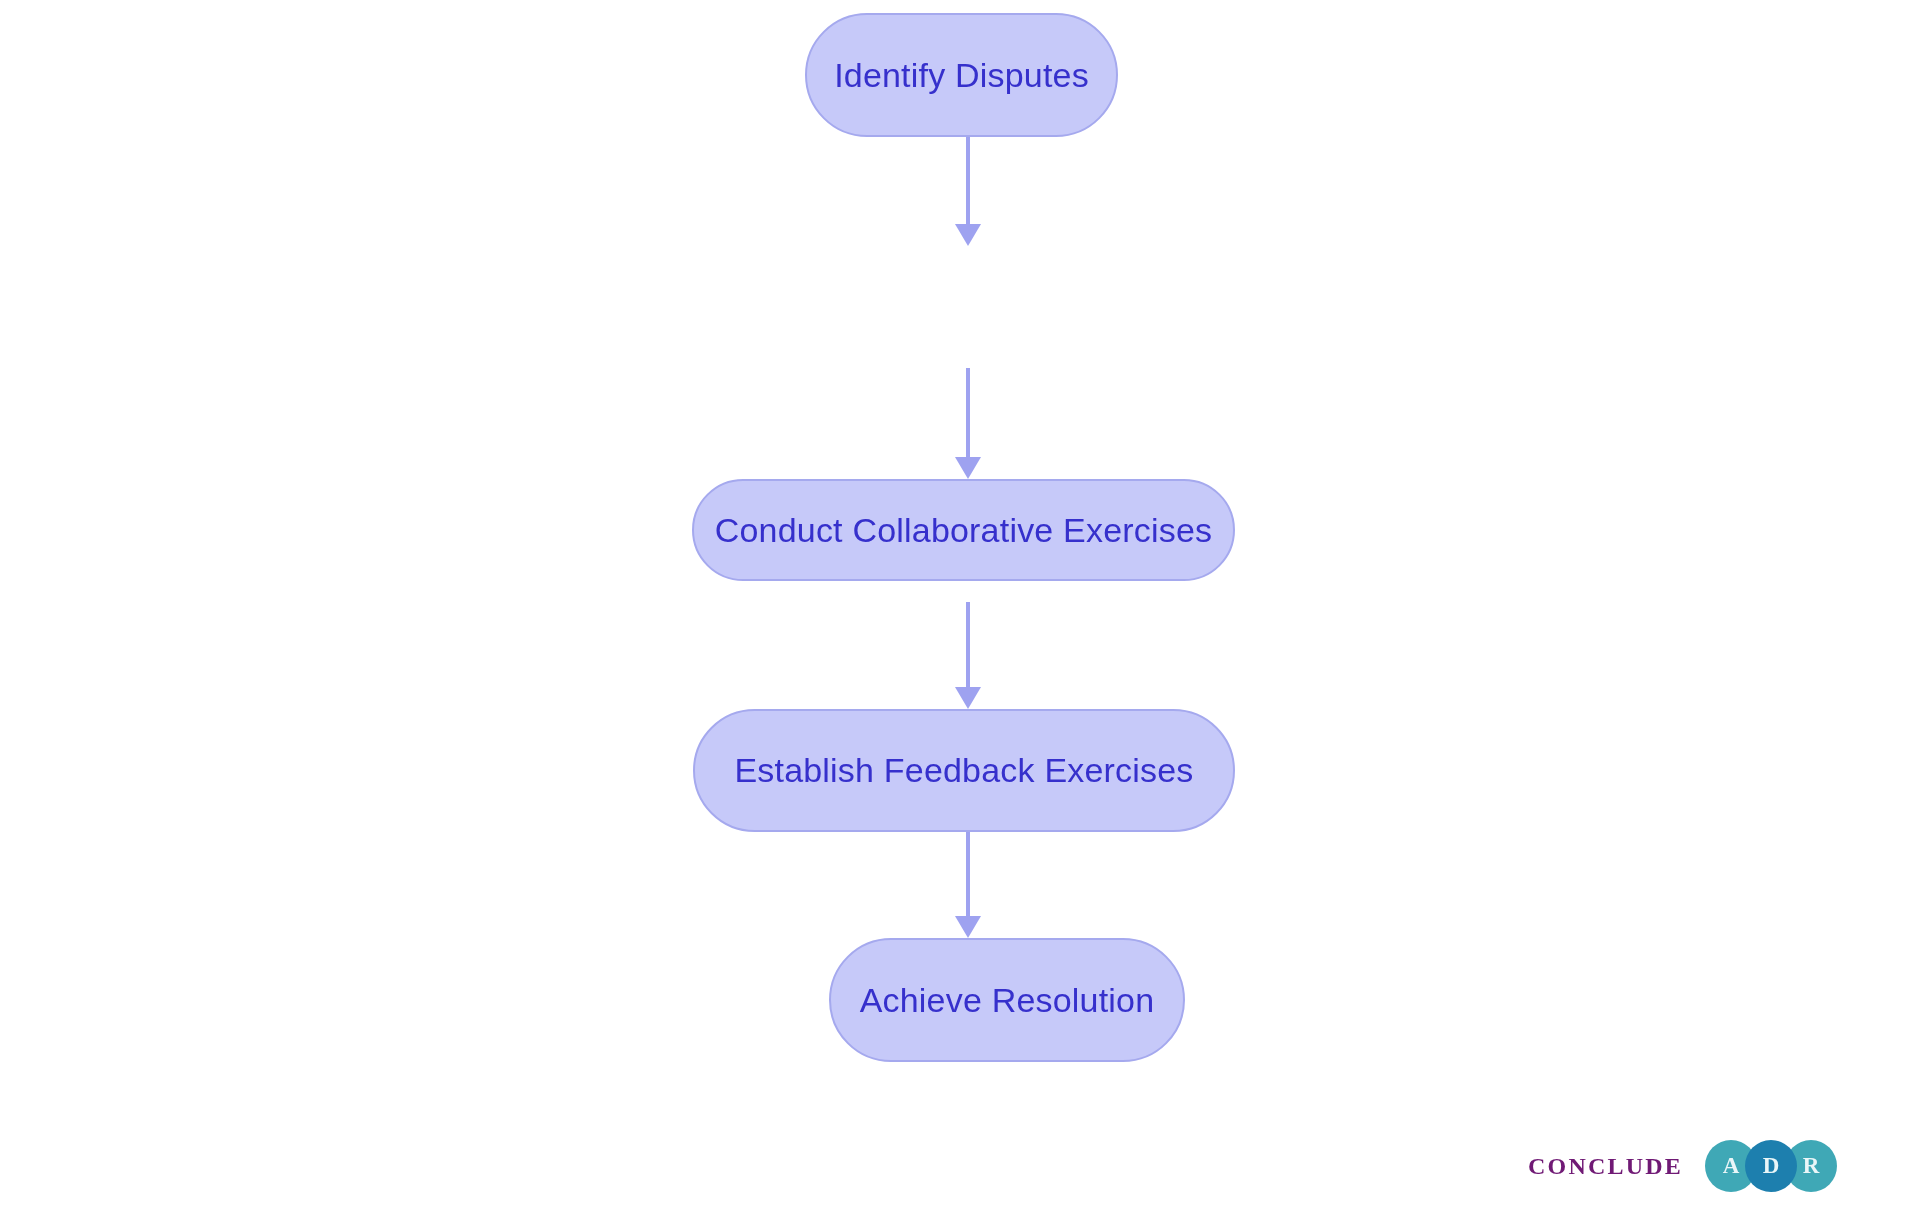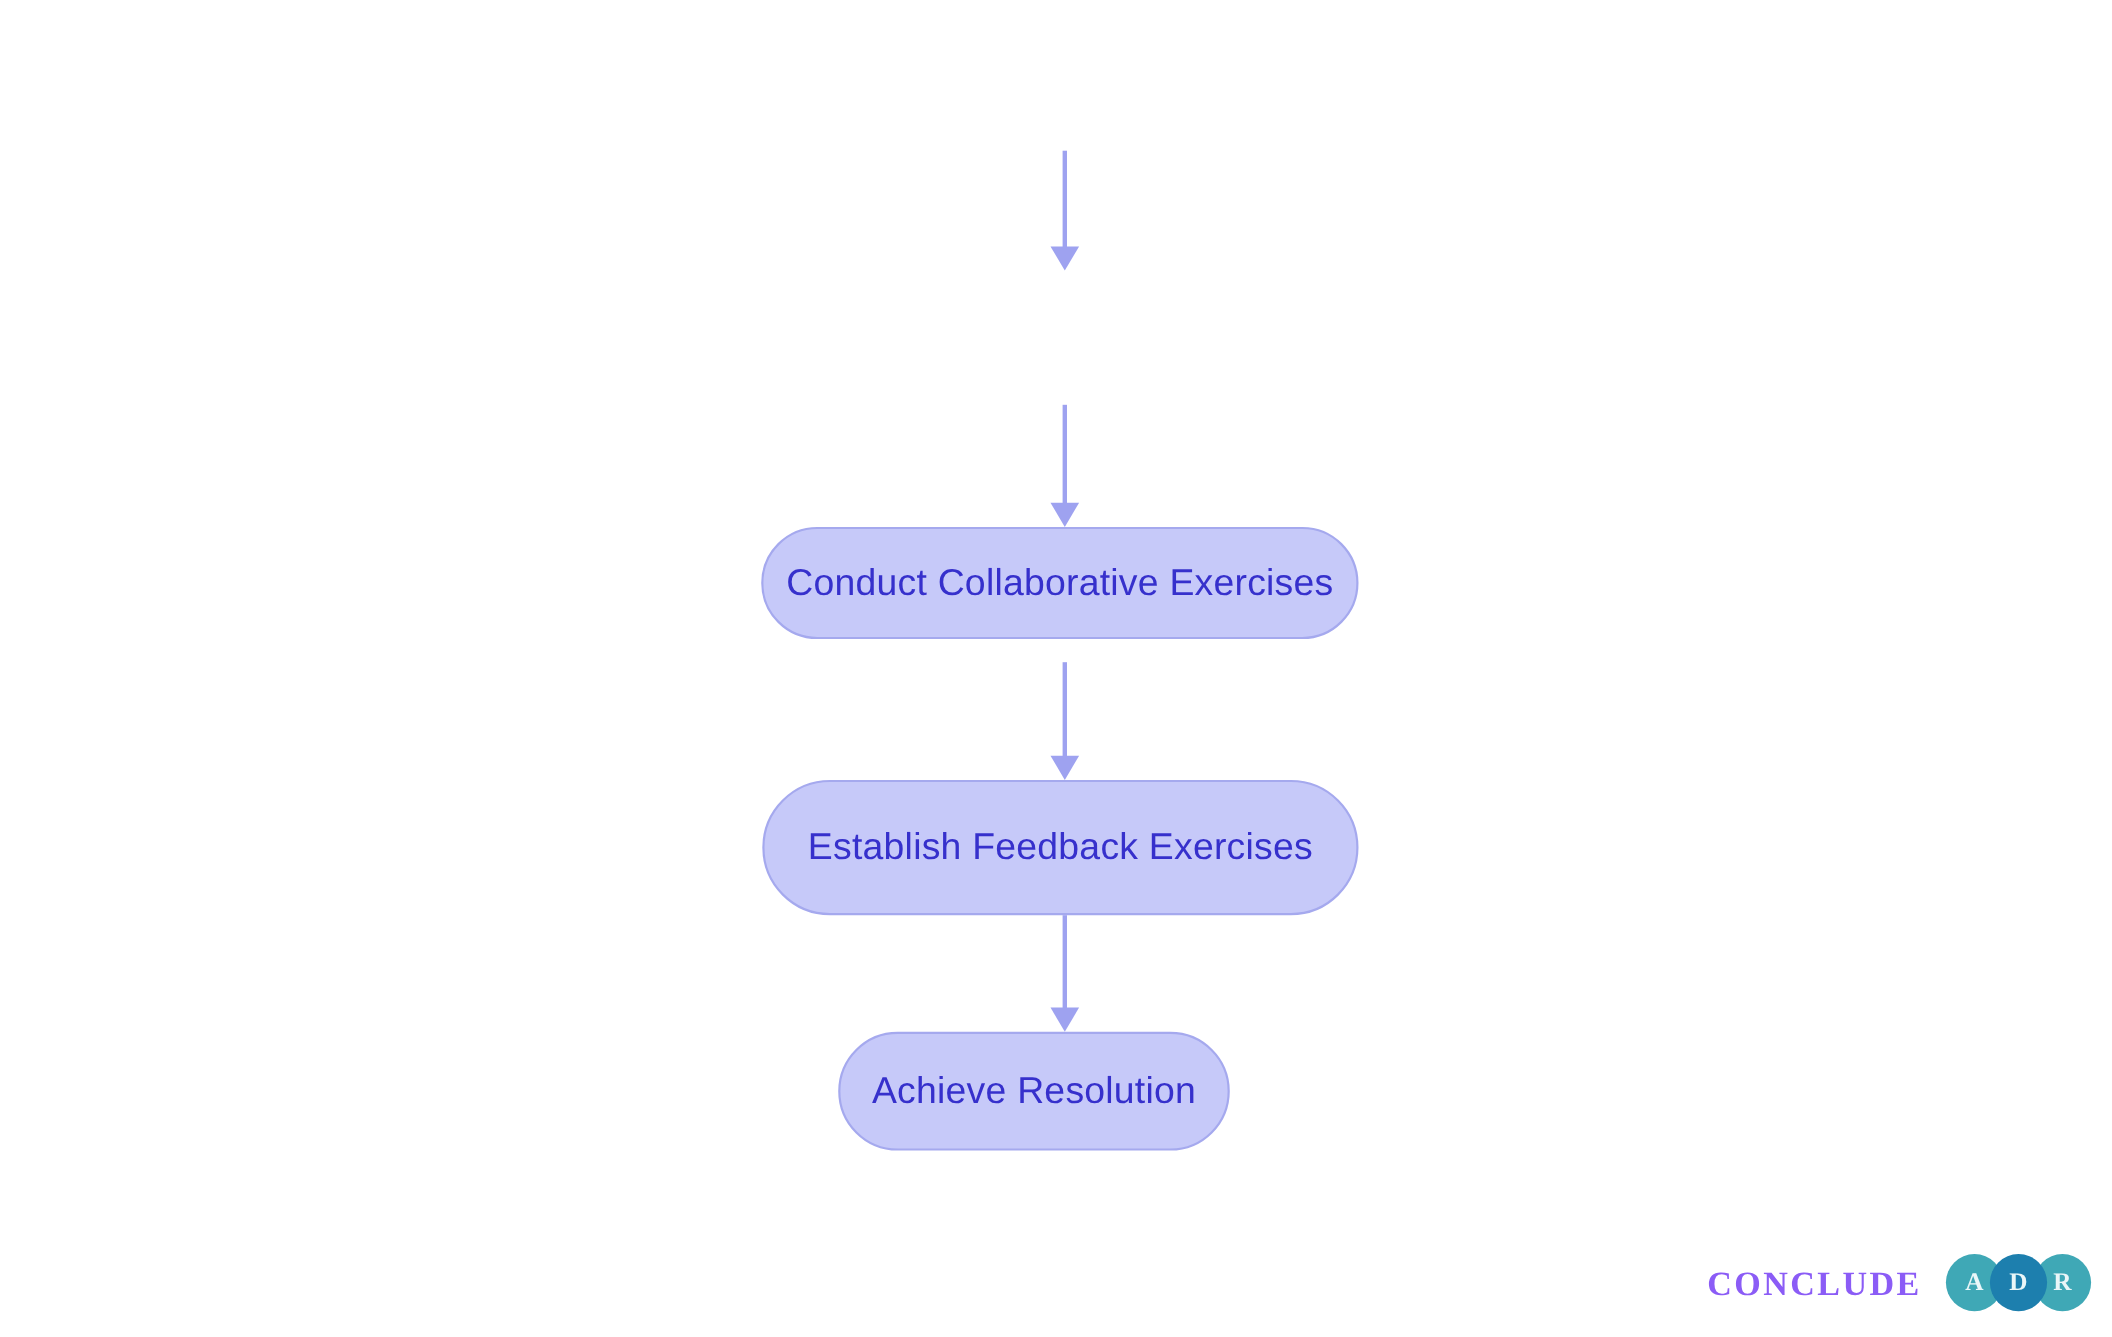--- a/index.html
+++ b/index.html
@@ -66,25 +66,24 @@
     position: absolute;
     left: 1528px;
     top: 1138px;
     height: 56px;
     display: flex;
     align-items: center;
   }
   #logo .wordmark {
     font-family: "Liberation Serif", serif;
     font-weight: 700;
-    font-size: 31px;
+    font-size: 24px;
     letter-spacing: 2.2px;
-    color: #8b5cf6;
+    color: #701a75;
     line-height: 1;
-    margin-left: 24px;
   }
   #logo .circles {
     position: relative;
     margin-left: 22px;
     width: 132px;
     height: 52px;
   }
   #logo .circles .bubble {
     position: absolute;
     top: 0;
@@ -101,20 +100,21 @@
   }
   #logo .bubble-a { left: 0;   background: #3fa8b6; z-index: 1; }
   #logo .bubble-d { left: 40px; background: #1d7fae; z-index: 3; }
   #logo .bubble-r { left: 80px; background: #3fa8b6; z-index: 2; }
 </style>
 </head>
 <body>
 
 <div id="flowchart">
 
+  <div class="node" style="left:805px; top:13px; width:313px; height:124px;">Identify Disputes</div>
 
   <div class="connector" style="left:938px; top:137px; height:109px;">
     <div class="shaft"></div>
     <div class="head"></div>
   </div>
 
 
   <div class="connector" style="left:938px; top:368px; height:111px;">
     <div class="shaft"></div>
     <div class="head"></div>
@@ -127,21 +127,21 @@
     <div class="head"></div>
   </div>
 
   <div class="node" style="left:693px; top:709px; width:542px; height:123px;">Establish Feedback Exercises</div>
 
   <div class="connector" style="left:938px; top:832px; height:106px;">
     <div class="shaft"></div>
     <div class="head"></div>
   </div>
 
-  <div class="node" style="left:762px; top:938px; width:356px; height:108px;">Achieve Resolution</div>
+  <div class="node" style="left:829px; top:938px; width:356px; height:124px;">Achieve Resolution</div>
 
 </div>
 
 <div id="logo">
   <div class="wordmark">CONCLUDE</div>
   <div class="circles">
     <div class="bubble bubble-a">A</div>
     <div class="bubble bubble-r">R</div>
     <div class="bubble bubble-d">D</div>
   </div>

